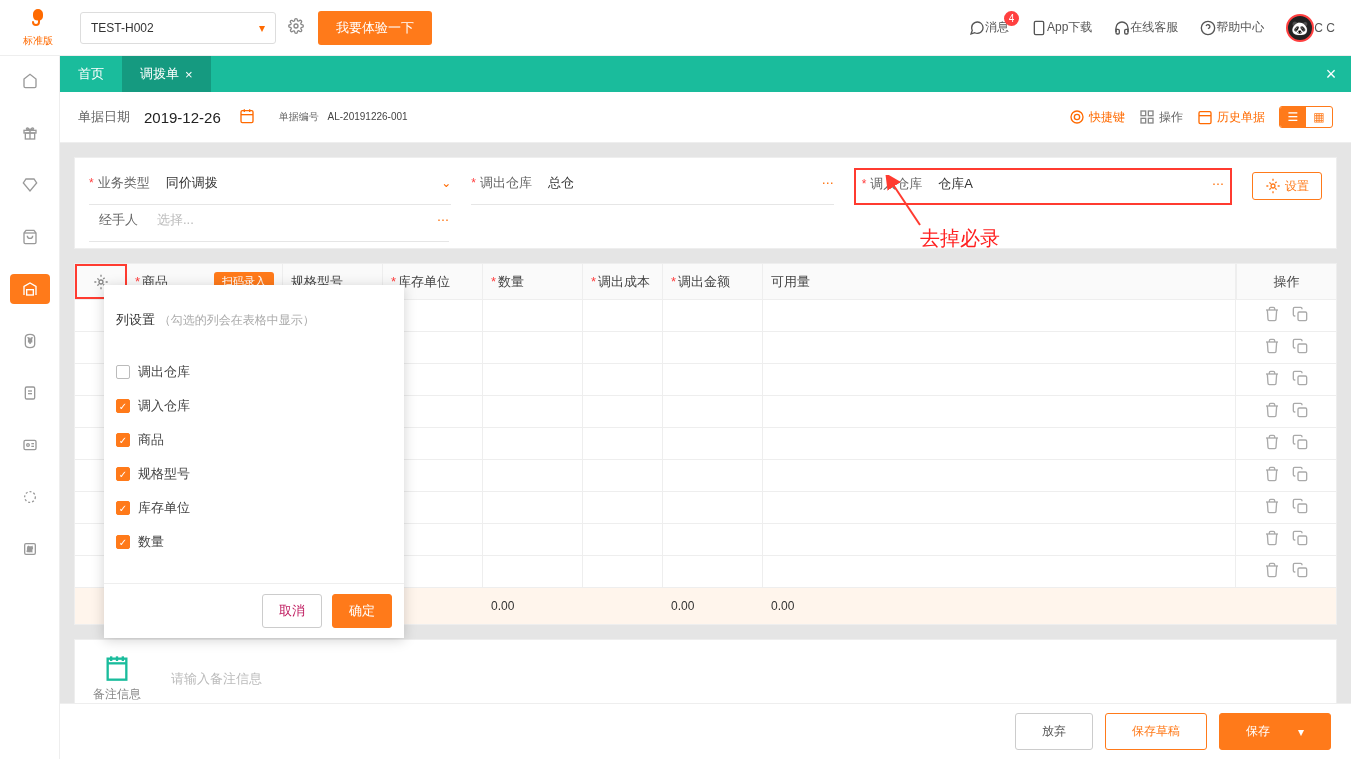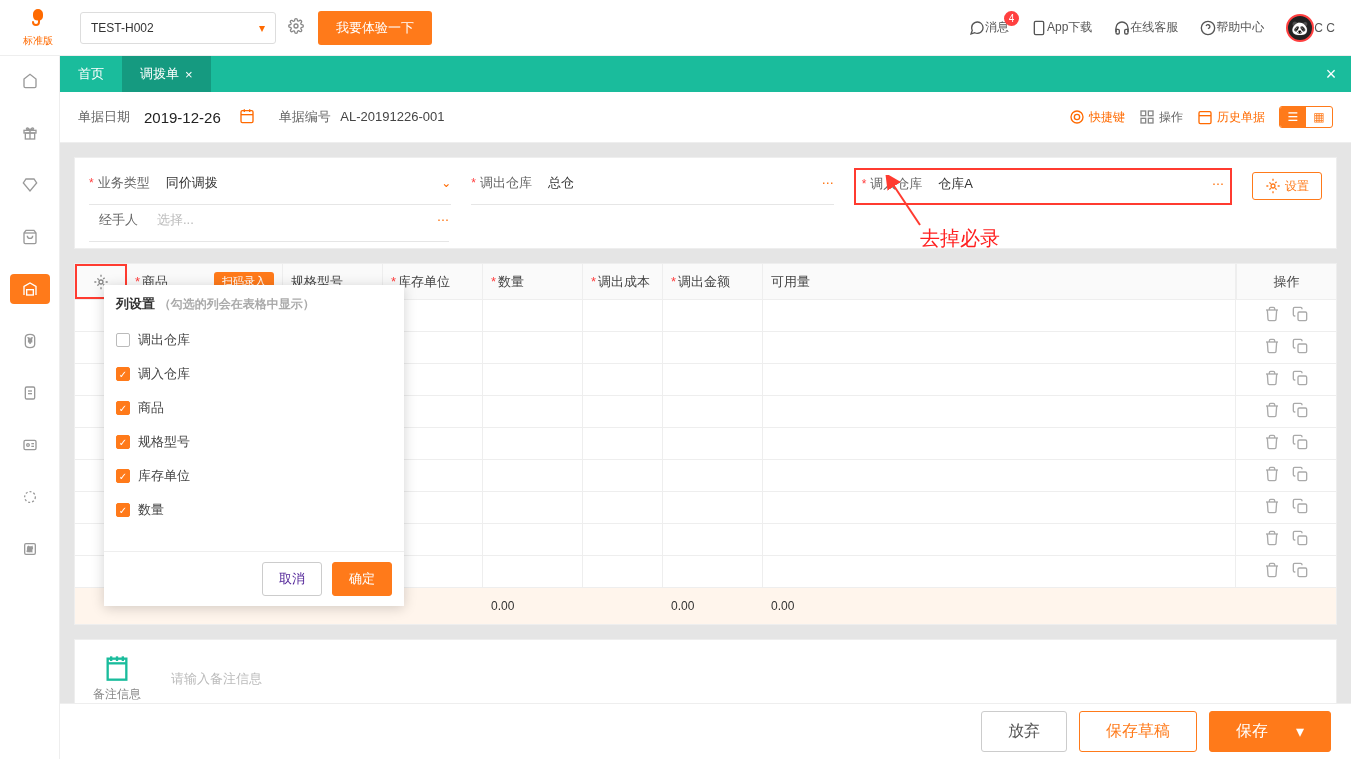--- a/index.html
+++ b/index.html
@@ -31,21 +31,21 @@
 .tabs-row { height: 36px; background: #1abc9c; display: flex; align-items: stretch; position: relative; }
 .tab { padding: 0 18px; display: flex; align-items: center; gap: 6px; color: #fff; cursor: pointer; font-size: 13px; }
 .tab.active { background: #159a80; }
 .tabs-close { margin-left: auto; width: 40px; display: flex; align-items: center; justify-content: center; color: #fff; cursor: pointer; background: #1abc9c; font-weight: 300; font-size: 18px; }
 
 
 .doc-header { background: #fff; padding: 14px 18px; display: flex; align-items: center; gap: 14px; border-bottom: 1px solid #eee; }
 .lbl { color: #666; font-size: 13px; }
 .date-val { font-size: 15px; color: #222; margin-right: 4px; }
 .cal-icon { color: #ff6a00; }
-.docnum { margin-left: 10px; color: #666; font-size: 13px; }
+.docnum { margin-left: 10px; color: #666; font-size: 10px; }
 .docnum .v { color: #444; margin-left: 6px; }
 .dh-right { margin-left: auto; display: flex; align-items: center; gap: 14px; color: #555; }
 .link { color: #ff6a00; cursor: pointer; display: flex; align-items: center; gap: 4px; }
 .link.gray { color: #666; }
 .view-toggle { display: flex; border: 1px solid #ff7a1a; border-radius: 3px; overflow: hidden; }
 .view-toggle div { width: 26px; height: 20px; display: flex; align-items: center; justify-content: center; cursor: pointer; }
 .view-toggle div.active { background: #ff7a1a; color: #fff; }
 .view-toggle div:not(.active) { color: #ff7a1a; }
 
 
@@ -79,43 +79,43 @@
 .tfoot { display: flex; height: 36px; background: #fff5ec; align-items: center; }
 .tfoot .td { border-right: none; }
 
 
 .float-right { position: absolute; right: 0; top: 290px; display: flex; flex-direction: column; gap: 8px; }
 .float-btn { width: 32px; height: 32px; background: #1abc9c; color: #fff; display: flex; align-items: center; justify-content: center; cursor: pointer; border-radius: 3px 0 0 3px; }
 .float-btn.outline { background: #fff; color: #1abc9c; border: 1px solid #1abc9c; }
 
 
 .popup { position: absolute; left: 104px; top: 285px; width: 300px; background: #fff; box-shadow: 0 2px 12px rgba(0,0,0,.18); z-index: 50; }
-.popup-head { padding: 10px 12px; color: #333; font-size: 13px; font-weight: bold; }
+.popup-head { padding: 26px 12px; color: #333; font-size: 13px; }
 .popup-head .hint { color: #aaa; font-size: 12px; }
 .popup-body { max-height: 240px; overflow-y: auto; padding: 0 12px 8px; }
 .popup-body::-webkit-scrollbar { width: 12px; }
 .popup-body::-webkit-scrollbar-thumb { background: #c8c8c8; border-radius: 2px; }
 .popup-body::-webkit-scrollbar-track { background: #f0f0f0; }
 .check-item { display: flex; align-items: center; gap: 8px; padding: 8px 0; font-size: 13px; color: #444; cursor: pointer; }
 .cbox { width: 14px; height: 14px; border: 1px solid #bbb; border-radius: 2px; display: flex; align-items: center; justify-content: center; }
 .cbox.checked { background: #ff7a1a; border-color: #ff7a1a; color: #fff; font-size: 10px; }
 .popup-foot { padding: 10px 12px; display: flex; justify-content: flex-end; gap: 10px; border-top: 1px solid #eee; }
 .btn { min-width: 60px; text-align: center; padding: 7px 14px; border-radius: 3px; cursor: pointer; font-size: 13px; }
-.btn.default { background: #fff; color: #4c1d95; border: 1px solid #ccc; margin-left: 16px; }
+.btn.default { background: #fff; color: #be185d; border: 1px solid #ccc; margin-left: 16px; }
 .btn.primary { background: #ff7a1a; color: #fff; border: 1px solid #ff7a1a; }
 
 
 .remark-card { background:#fff; margin: 0 14px 14px; padding: 14px 18px; display: flex; align-items: center; gap: 30px; border: 1px solid #eee; }
 .remark-icon { display: flex; flex-direction: column; align-items: center; color: #1abc9c; }
 .remark-icon .t { color: #888; font-size: 12px; margin-top: 4px; }
 .remark-input { flex: 1; color: #bbb; font-size: 13px; }
 
 
 .footer { position: absolute; bottom: 0; left: 0; right: 0; height: 56px; background: #fff; border-top: 1px solid #eee; display: flex; align-items: center; justify-content: flex-end; padding: 0 20px; gap: 12px; }
-.fbtn { padding: 9px 26px; border-radius: 3px; font-size: 16px; cursor: pointer; display: flex; align-items: center; gap: 6px; }
+.fbtn { padding: 9px 26px; border-radius: 3px; font-size: 12px; cursor: pointer; display: flex; align-items: center; gap: 6px; }
 .fbtn.plain { border: 1px solid #ccc; color: #555; }
 .fbtn.outline { border: 1px solid #ff7a1a; color: #ff7a1a; }
 .fbtn.primary { background: #ff7a1a; color: #fff; border: 1px solid #ff7a1a; gap: 28px; }
 
 .icon-svg { width: 16px; height: 16px; display: inline-block; }
 
 
 .c-prod { width: 156px; }
 .c-spec { width: 100px; }
 .c-unit { width: 100px; }

